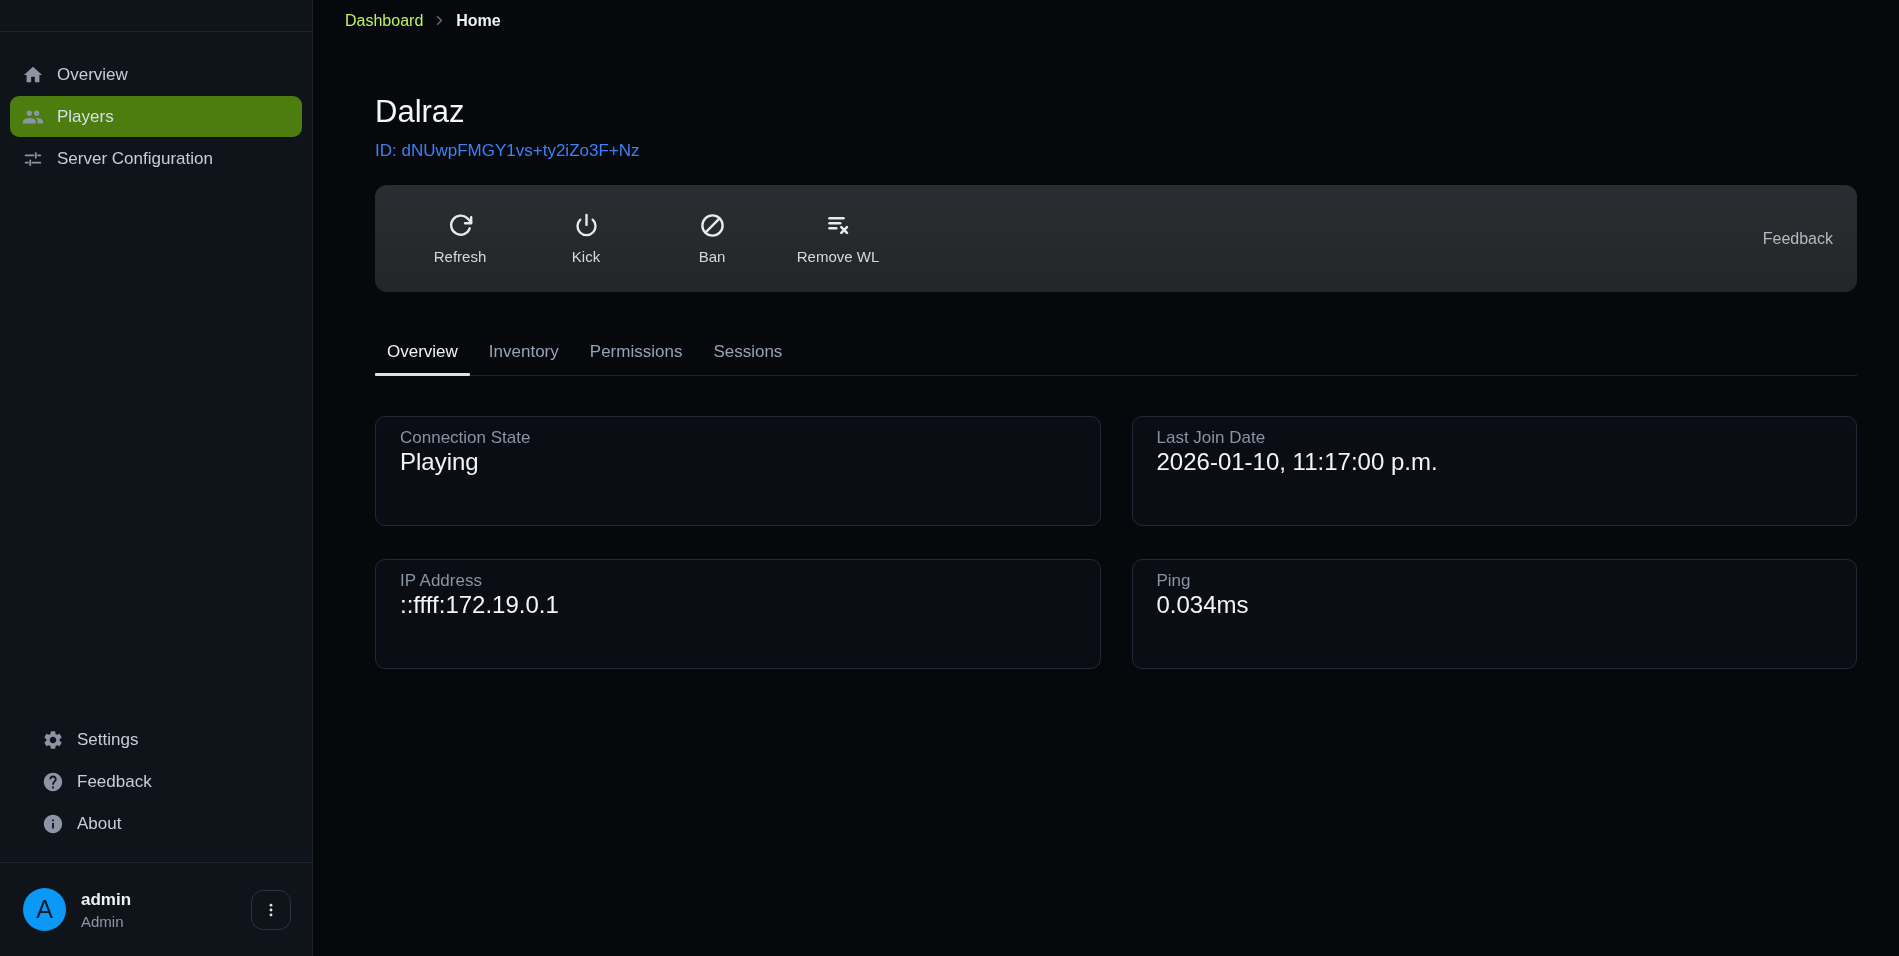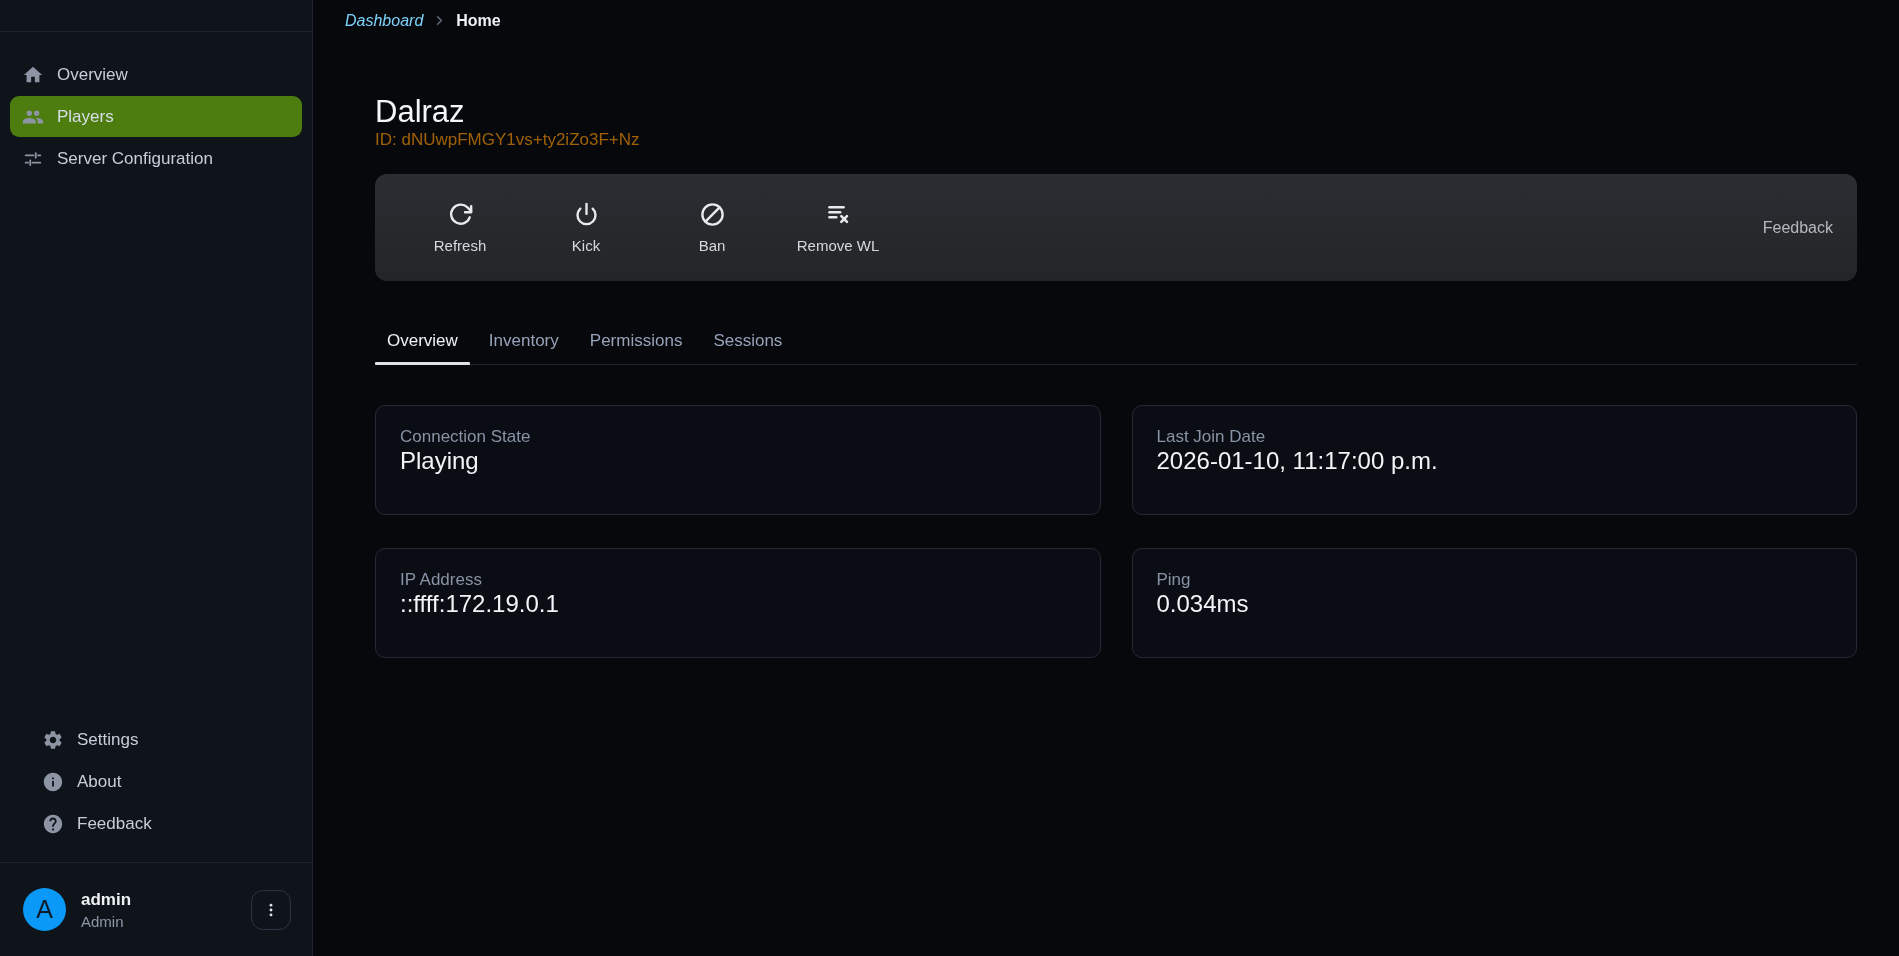--- a/index.html
+++ b/index.html
@@ -48,29 +48,29 @@
   .kebab-btn {
     margin-left:auto; width:40px; height:40px; border-radius:12px;
     border:1px solid #2b3444; background:transparent; color:#dfe3e9;
     display:flex; align-items:center; justify-content:center; cursor:pointer;
   }
   .kebab-btn svg { width:18px; height:18px; }
 
   
   .main { flex:1; display:flex; flex-direction:column; min-width:0; }
   .breadcrumb { padding:11px 0 0 32px; display:flex; align-items:center; gap:9px; font-size:16px; height:30px; }
-  .crumb-root { color:#7dd3fc; cursor:pointer;font-style:italic; }
+  .crumb-root { color:#bef264; cursor:pointer; }
   .crumb-sep { color:#5d6878; display:flex; width:15px; height:15px; }
   .crumb-sep svg { width:100%; height:100%; }
   .crumb-current { color:#eef1f6; font-weight:700; }
 
   .content { padding:0 42px 0 62px; }
 
   .player-name { margin-top:64px; font-size:31px; font-weight:400; color:#f4f6f9; line-height:36px; }
-  .player-id { font-size:17px; color:#a16207; }
+  .player-id { margin-top:11px; font-size:17px; color:#3b82f6; }
 
   .actions-bar {
     margin-top:24px; height:107px; border-radius:12px;
     background:linear-gradient(180deg,#2b2d32 0%,#232528 100%);
     display:flex; align-items:center; padding:0 22px;
   }
   .action-item {
     width:126px; display:flex; flex-direction:column; align-items:center; gap:9px;
     color:#e8eaed; cursor:pointer;
   }
@@ -90,21 +90,21 @@
     background:#dde2e9; border-radius:1px;
   }
 
   .cards-grid {
     margin-top:40px; display:grid;
     grid-template-columns:1fr 1fr; column-gap:31px; row-gap:33px;
   }
   .card {
     height:110px; background:#0a0d13;
     border:1px solid #232a37; border-radius:10px;
-    padding:21px 24px;
+    padding:11px 24px;
   }
   .card-label { font-size:17px; color:#8893a5; }
   .card-value { font-size:24px; font-weight:400; color:#f2f4f8; }
 </style>
 </head>
 <body>
 
 <div class="layout">
 
   <aside class="sidebar">
@@ -149,32 +149,32 @@
         <span class="nav-icon">
           <svg viewBox="0 0 24 24" fill="currentColor">
               <path d="M19.14 12.94c.04-.3.06-.61.06-.94s-.02-.64-.07-.94l2.03-1.58c.18-.14.23-.41.12-.61l-1.92-3.32c-.12-.22-.37-.29-.59-.22l-2.39.96c-.5-.38-1.03-.7-1.62-.94L14.4 2.81c-.04-.24-.24-.41-.48-.41h-3.84c-.24 0-.43.17-.47.41l-.36 2.54c-.59.24-1.13.57-1.62.94l-2.39-.96c-.22-.08-.47 0-.59.22L2.74 8.87c-.12.21-.08.47.12.61l2.03 1.58c-.05.3-.09.63-.09.94s.02.64.07.94l-2.03 1.58c-.18.14-.23.41-.12.61l1.92 3.32c.12.22.37.29.59.22l2.39-.96c.5.38 1.03.7 1.62.94l.36 2.54c.05.24.24.41.48.41h3.84c.24 0 .44-.17.47-.41l.36-2.54c.59-.24 1.13-.56 1.62-.94l2.39.96c.22.08.47 0 .59-.22l1.92-3.32c.12-.22.07-.47-.12-.61l-2.01-1.58zM12 15.6c-1.98 0-3.6-1.62-3.6-3.6s1.62-3.6 3.6-3.6 3.6 1.62 3.6 3.6-1.62 3.6-3.6 3.6z"></path>
             </svg>
         </span>
         <span>Settings</span>
       </div>
       <div class="nav-item">
         <span class="nav-icon">
           <svg viewBox="0 0 24 24" fill="currentColor">
+              <path d="M12 2C6.48 2 2 6.48 2 12s4.48 10 10 10 10-4.48 10-10S17.52 2 12 2zm1 17h-2v-2h2v2zm2.07-7.75l-.9.92C13.45 12.9 13 13.5 13 15h-2v-.5c0-1.1.45-2.1 1.17-2.83l1.24-1.26c.37-.36.59-.86.59-1.41 0-1.1-.9-2-2-2s-2 .9-2 2H8c0-2.21 1.79-4 4-4s4 1.79 4 4c0 .88-.36 1.68-.93 2.25z"></path>
+            </svg>
+        </span>
+        <span>Feedback</span>
+      </div>
+      <div class="nav-item">
+        <span class="nav-icon">
+          <svg viewBox="0 0 24 24" fill="currentColor">
               <path d="M12 2C6.48 2 2 6.48 2 12s4.48 10 10 10 10-4.48 10-10S17.52 2 12 2zm1 15h-2v-6h2v6zm0-8h-2V7h2v2z"></path>
             </svg>
         </span>
         <span>About</span>
-      </div>
-      <div class="nav-item">
-        <span class="nav-icon">
-          <svg viewBox="0 0 24 24" fill="currentColor">
-              <path d="M12 2C6.48 2 2 6.48 2 12s4.48 10 10 10 10-4.48 10-10S17.52 2 12 2zm1 17h-2v-2h2v2zm2.07-7.75l-.9.92C13.45 12.9 13 13.5 13 15h-2v-.5c0-1.1.45-2.1 1.17-2.83l1.24-1.26c.37-.36.59-.86.59-1.41 0-1.1-.9-2-2-2s-2 .9-2 2H8c0-2.21 1.79-4 4-4s4 1.79 4 4c0 .88-.36 1.68-.93 2.25z"></path>
-            </svg>
-        </span>
-        <span>Feedback</span>
       </div>
     </div>
 
     <div class="sidebar-user">
       <div class="avatar">A</div>
       <div class="user-meta">
         <span class="user-name">admin</span>
         <span class="user-role">Admin</span>
       </div>
       <button class="kebab-btn">

